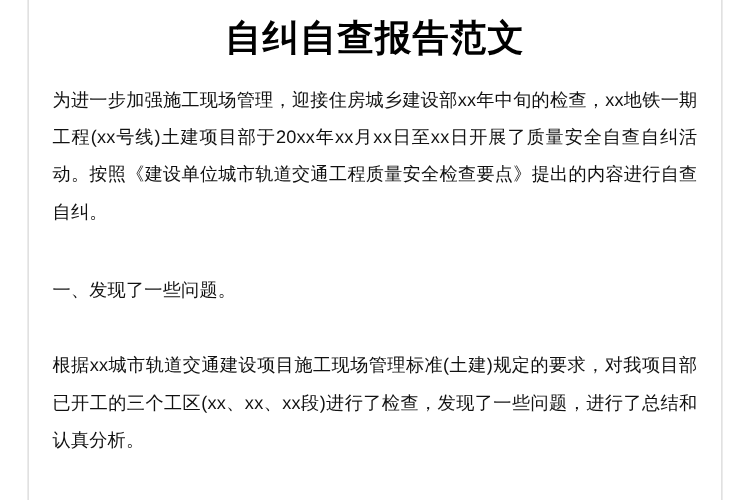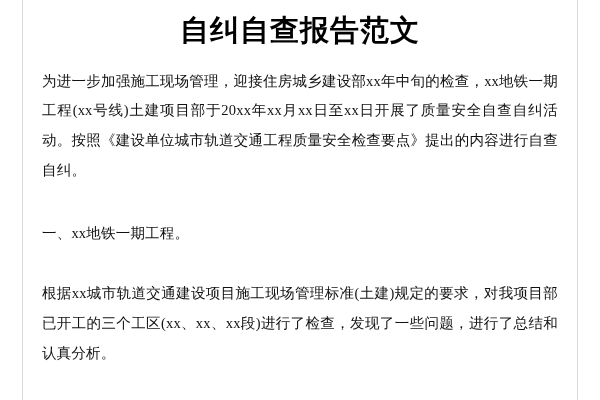--- a/index.html
+++ b/index.html
@@ -44,21 +44,21 @@
     font-size: 29px;
     font-weight: bold;
     color: #000000;
     letter-spacing: 1px;
     margin-top: 10px;
     margin-bottom: 16px;
     line-height: 1.4;
   }
 
   .para {
-    font-family: Liberation Serif, serif;
+    font-family: Liberation Sans, sans-serif;
     font-size: 14.5px;
     color: #111111;
     line-height: 2.05;
     text-align: justify;
     text-justify: inter-ideograph;
     margin: 0;
     letter-spacing: 0.2px;
   }
 
   .spacer-lg { height: 34px; }
@@ -71,19 +71,19 @@
   <div class="edge-guide left"></div>
   <div class="edge-guide right"></div>
 
   <div class="content">
     <h1 class="doc-title">自纠自查报告范文</h1>
 
     <p class="para">为进一步加强施工现场管理，迎接住房城乡建设部xx年中旬的检查，xx地铁一期工程(xx号线)土建项目部于20xx年xx月xx日至xx日开展了质量安全自查自纠活动。按照《建设单位城市轨道交通工程质量安全检查要点》提出的内容进行自查自纠。</p>
 
     <div class="spacer-lg"></div>
 
-    <p class="para">一、xx地铁一期工程。</p>
+    <p class="para">一、发现了一些问题。</p>
 
     <div class="spacer-md"></div>
 
     <p class="para">根据xx城市轨道交通建设项目施工现场管理标准(土建)规定的要求，对我项目部已开工的三个工区(xx、xx、xx段)进行了检查，发现了一些问题，进行了总结和认真分析。</p>
   </div>
 </div>
 
 </body></html>

